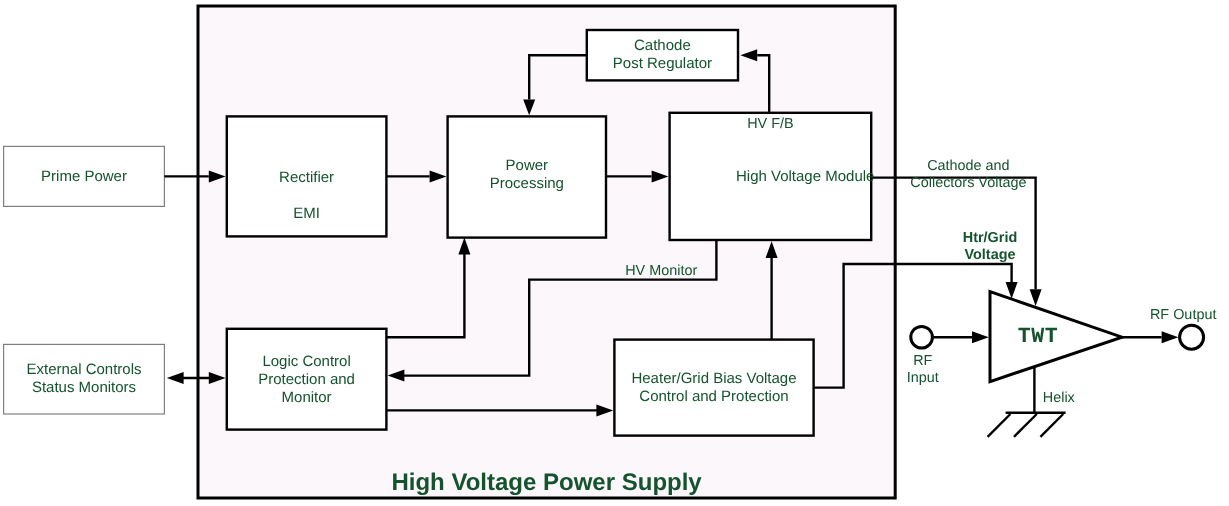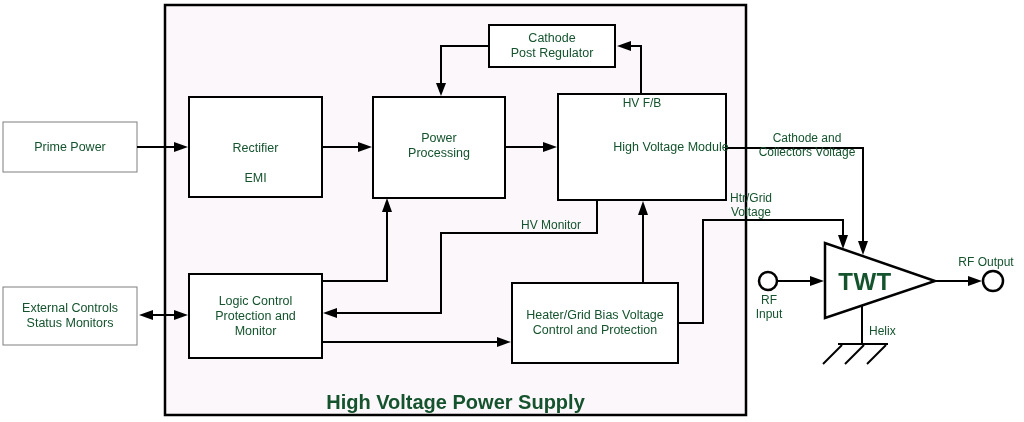--- a/index.html
+++ b/index.html
@@ -23,21 +23,21 @@
     display:flex;align-items:center;justify-content:center;
     text-align:center;
     white-space:pre-line;
     font-size:12.5px;line-height:15px;
     color:#14532d;
   }
   .ann{ 
     font-size:12px;line-height:14px;
   }
   .left-align{justify-content:flex-start;text-align:left;}
-  .twt-lbl{font-weight:bold;font-size:24px;letter-spacing:0.5px;}
+  .twt-lbl{font-weight:bold;font-size:18px;letter-spacing:0.5px;font-family:Liberation Mono, monospace;}
   .title-lbl{font-weight:bold;font-size:20px;}
 </style>
 </head>
 <body>
 
 <div id="stage">
 
   <svg id="diagram-svg" width="1024" height="422" viewBox="0 0 1024 422">
 
     <rect x="165" y="5" width="581" height="410" fill="var(--container-fill)" stroke="var(--line)" stroke-width="2.5"></rect>
@@ -144,21 +144,21 @@
   <div class="lbl" style="left:512px;top:283px;width:166px;height:80px;">Heater/Grid Bias Voltage
 Control and Protection</div>
 
   <div class="lbl ann" style="left:558px;top:96px;width:168px;height:14px;">HV F/B</div>
 
   <div class="lbl ann" style="left:506px;top:218px;width:90px;height:14px;">HV Monitor</div>
 
   <div class="lbl ann" style="left:747px;top:114px;width:120px;height:30px;margin-top:16px;">Cathode and
 Collectors Voltage</div>
 
-  <div class="lbl ann" style="left:720px;top:191px;width:62px;height:28px;">Htr/Grid
+  <div class="lbl ann" style="left:794px;top:191px;width:62px;height:28px;font-weight:bold;">Htr/Grid
 Voltage</div>
 
   <div class="lbl ann" style="left:740px;top:293px;width:58px;height:28px;">RF
 Input</div>
 
   <div class="lbl ann" style="left:936px;top:255px;width:100px;height:14px;">RF Output</div>
 
   <div class="lbl ann left-align" style="left:869px;top:324px;width:60px;height:14px;">Helix</div>
 
   <div class="lbl twt-lbl" style="left:824px;top:269px;width:82px;height:24px;">TWT</div>

